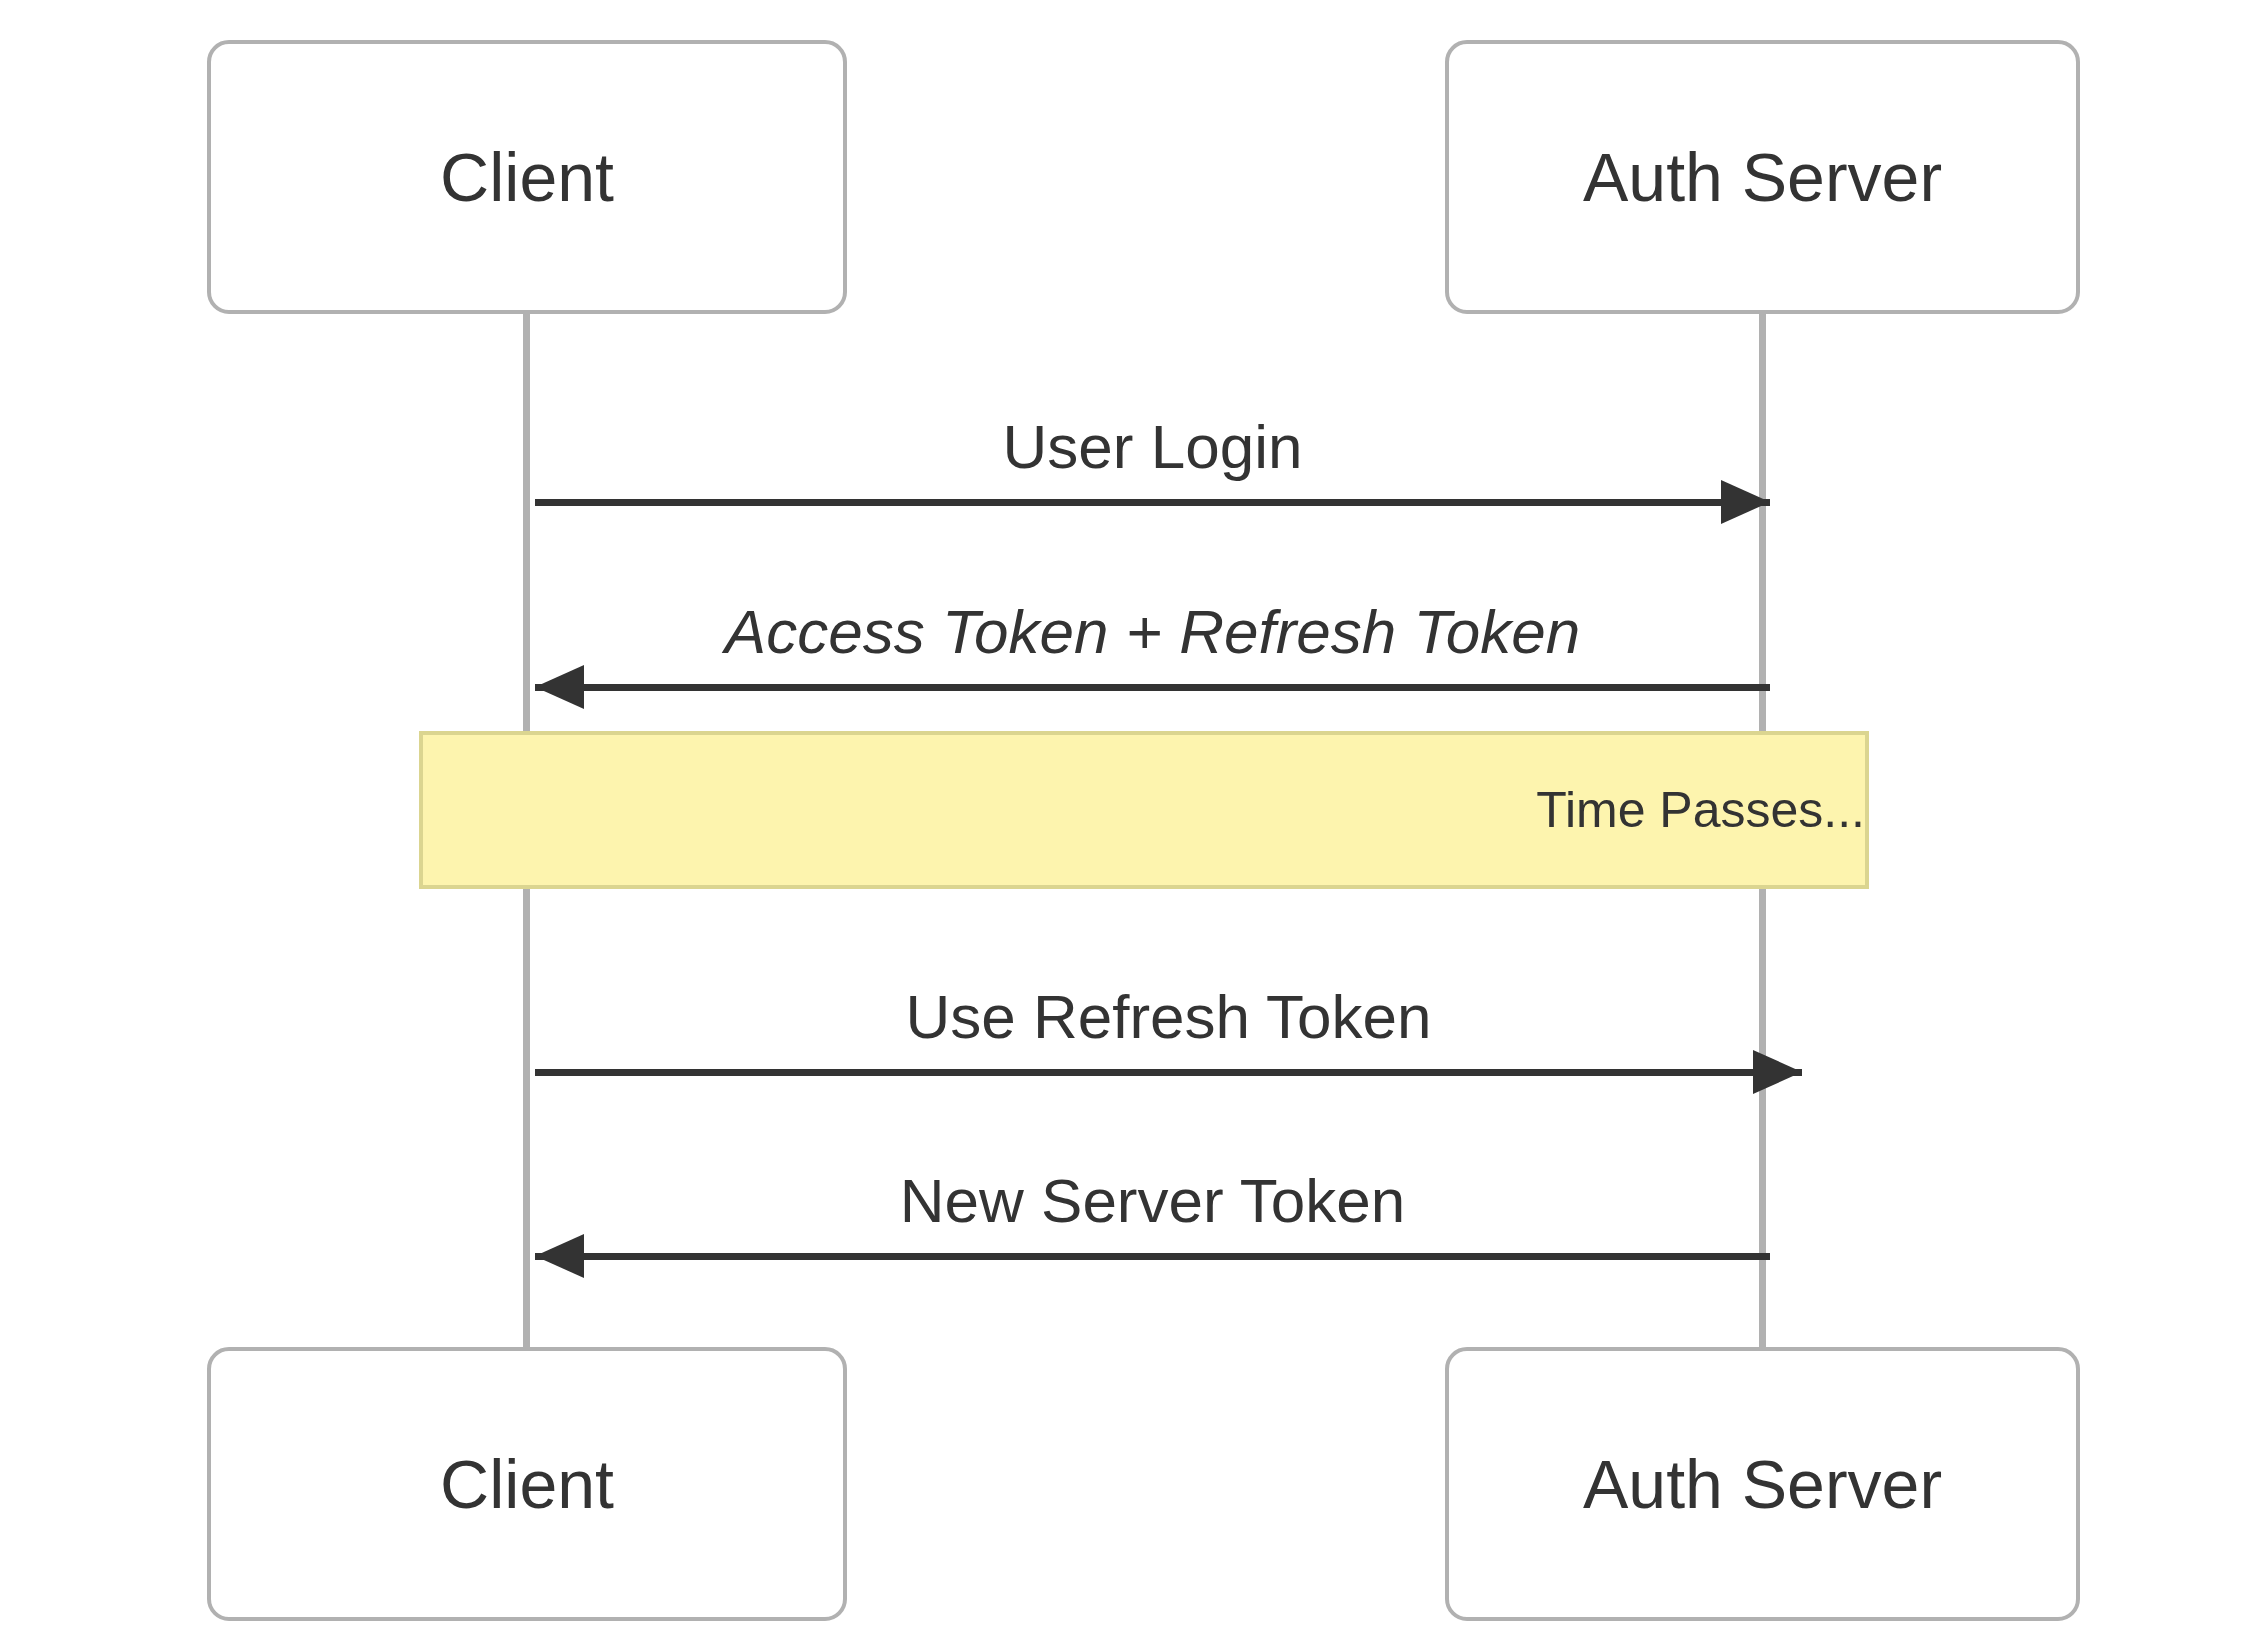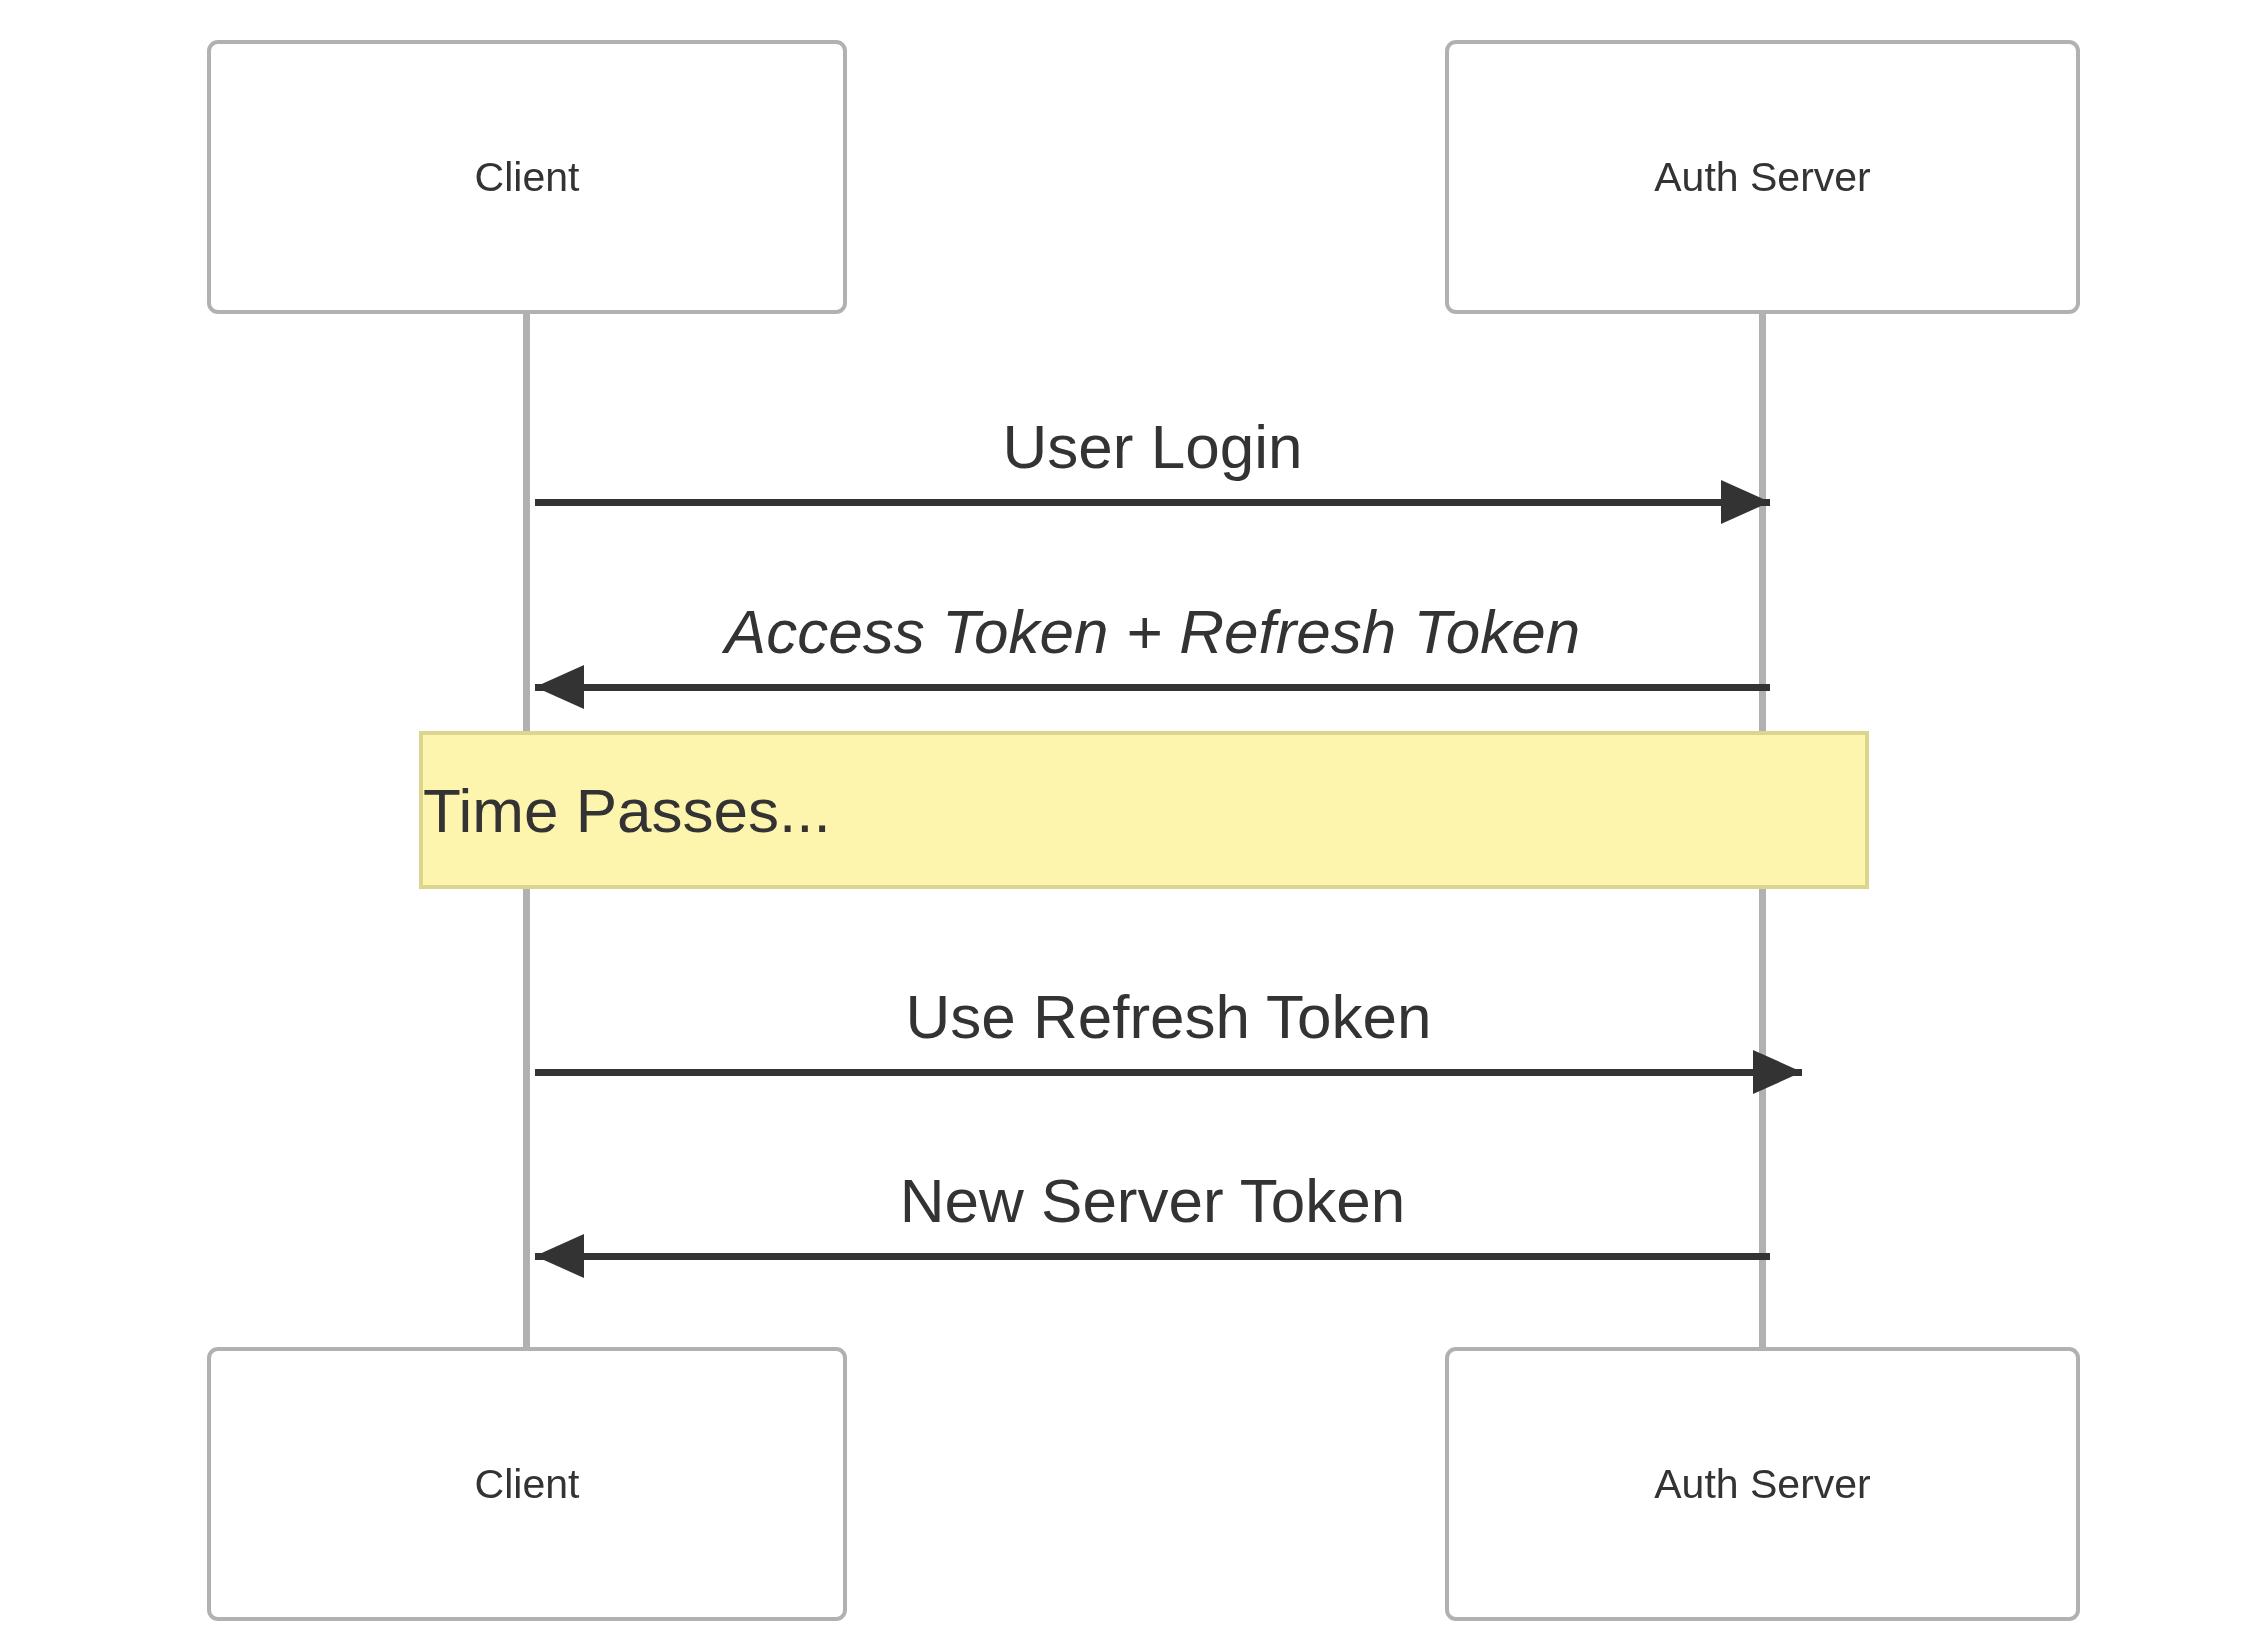--- a/index.html
+++ b/index.html
@@ -17,25 +17,25 @@
     overflow: hidden;
   }
 
   
   .actor {
     position: absolute;
     box-sizing: border-box;
     height: 274px;
     background: var(--actor-fill, #ffffff);
     border: 4.7px solid var(--actor-border, #b1b1b1);
-    border-radius: 11px;
+    border-radius: 22px;
     display: flex;
     align-items: center;
     justify-content: center;
-    font-size: 41px;
+    font-size: 68px;
   }
   .actor-client { left: 207px;  width: 640px; }
   .actor-auth   { left: 1445px; width: 635px; }
   .actor-top    { top: 40px; }
   .actor-bottom { top: 1347px; }
 
   
   .lifeline {
     position: absolute;
     top: 313px;
@@ -97,22 +97,22 @@
     position: absolute;
     box-sizing: border-box;
     left: 419px;
     top: 731px;
     width: 1450px;
     height: 158px;
     background: var(--note-fill, #fdf4ae);
     border: 4.7px solid var(--note-border, #dbd590);
     display: flex;
     align-items: center;
-    justify-content: flex-start;
-    font-size: 62px;
+    justify-content: flex-end;
+    font-size: 50px;
   }
 </style>
 </head>
 <body>
 
 <div class="diagram">
 
   <div class="lifeline lifeline-client"></div>
   <div class="lifeline lifeline-auth"></div>
 

